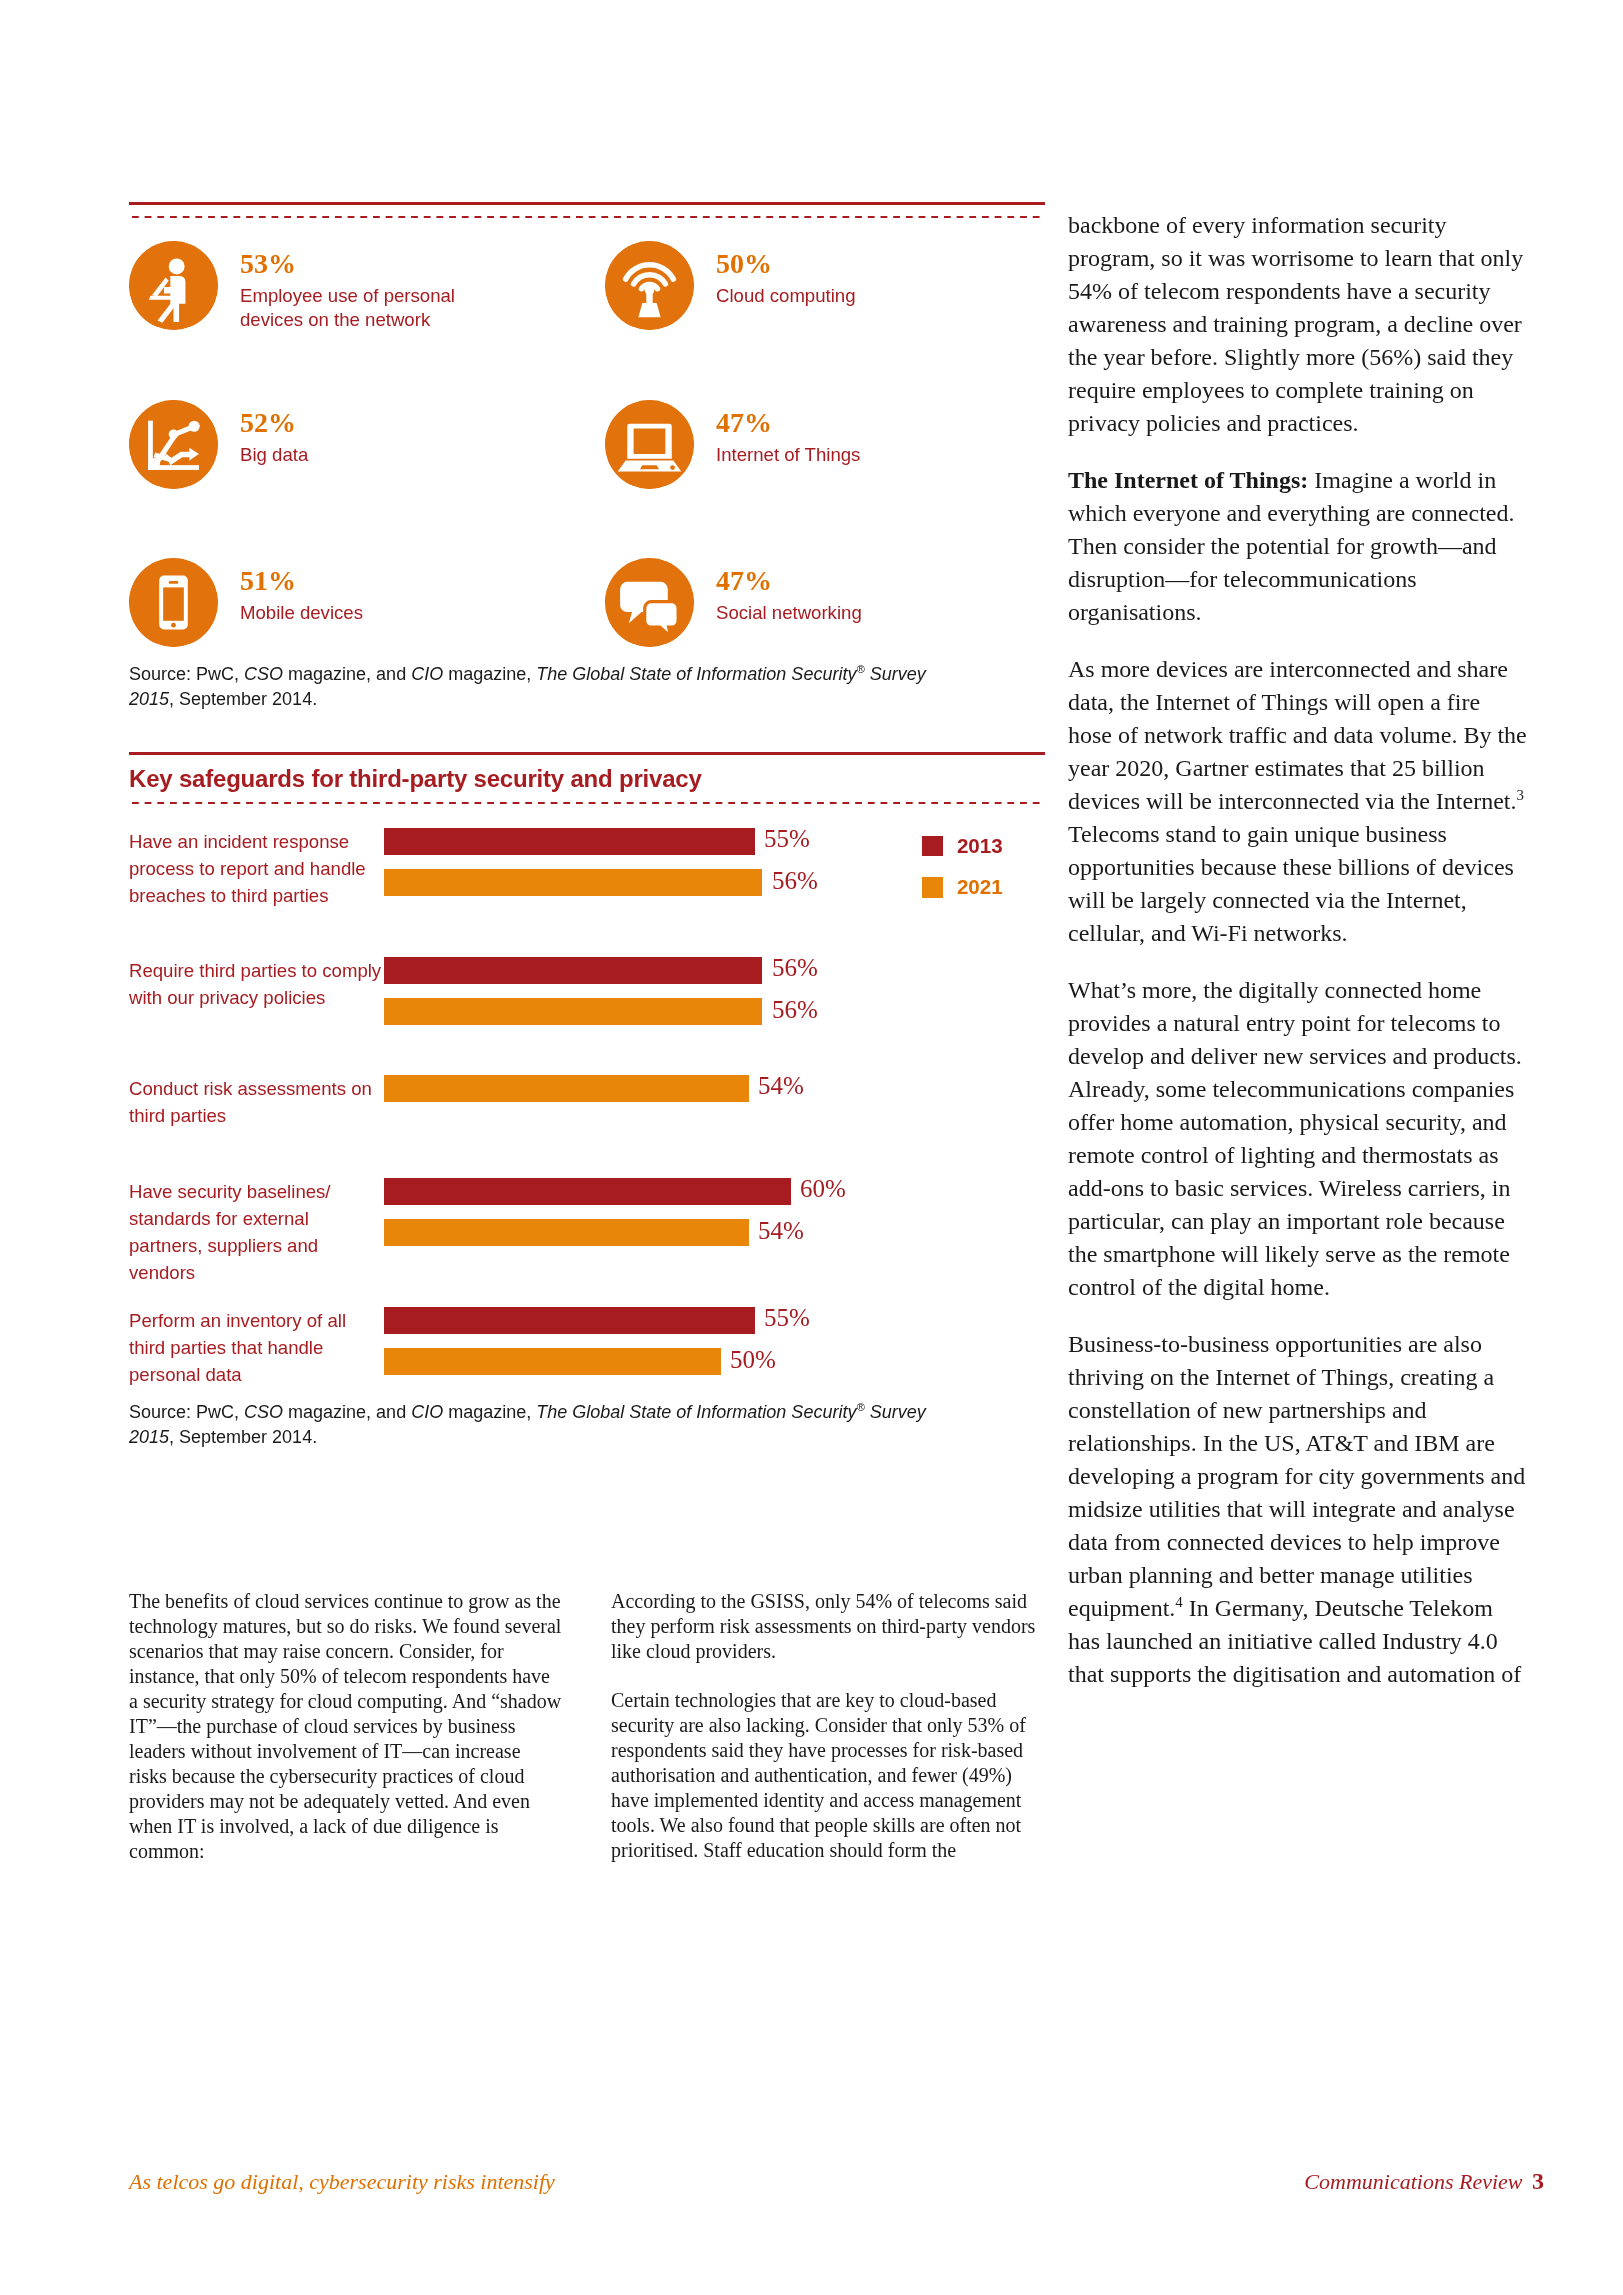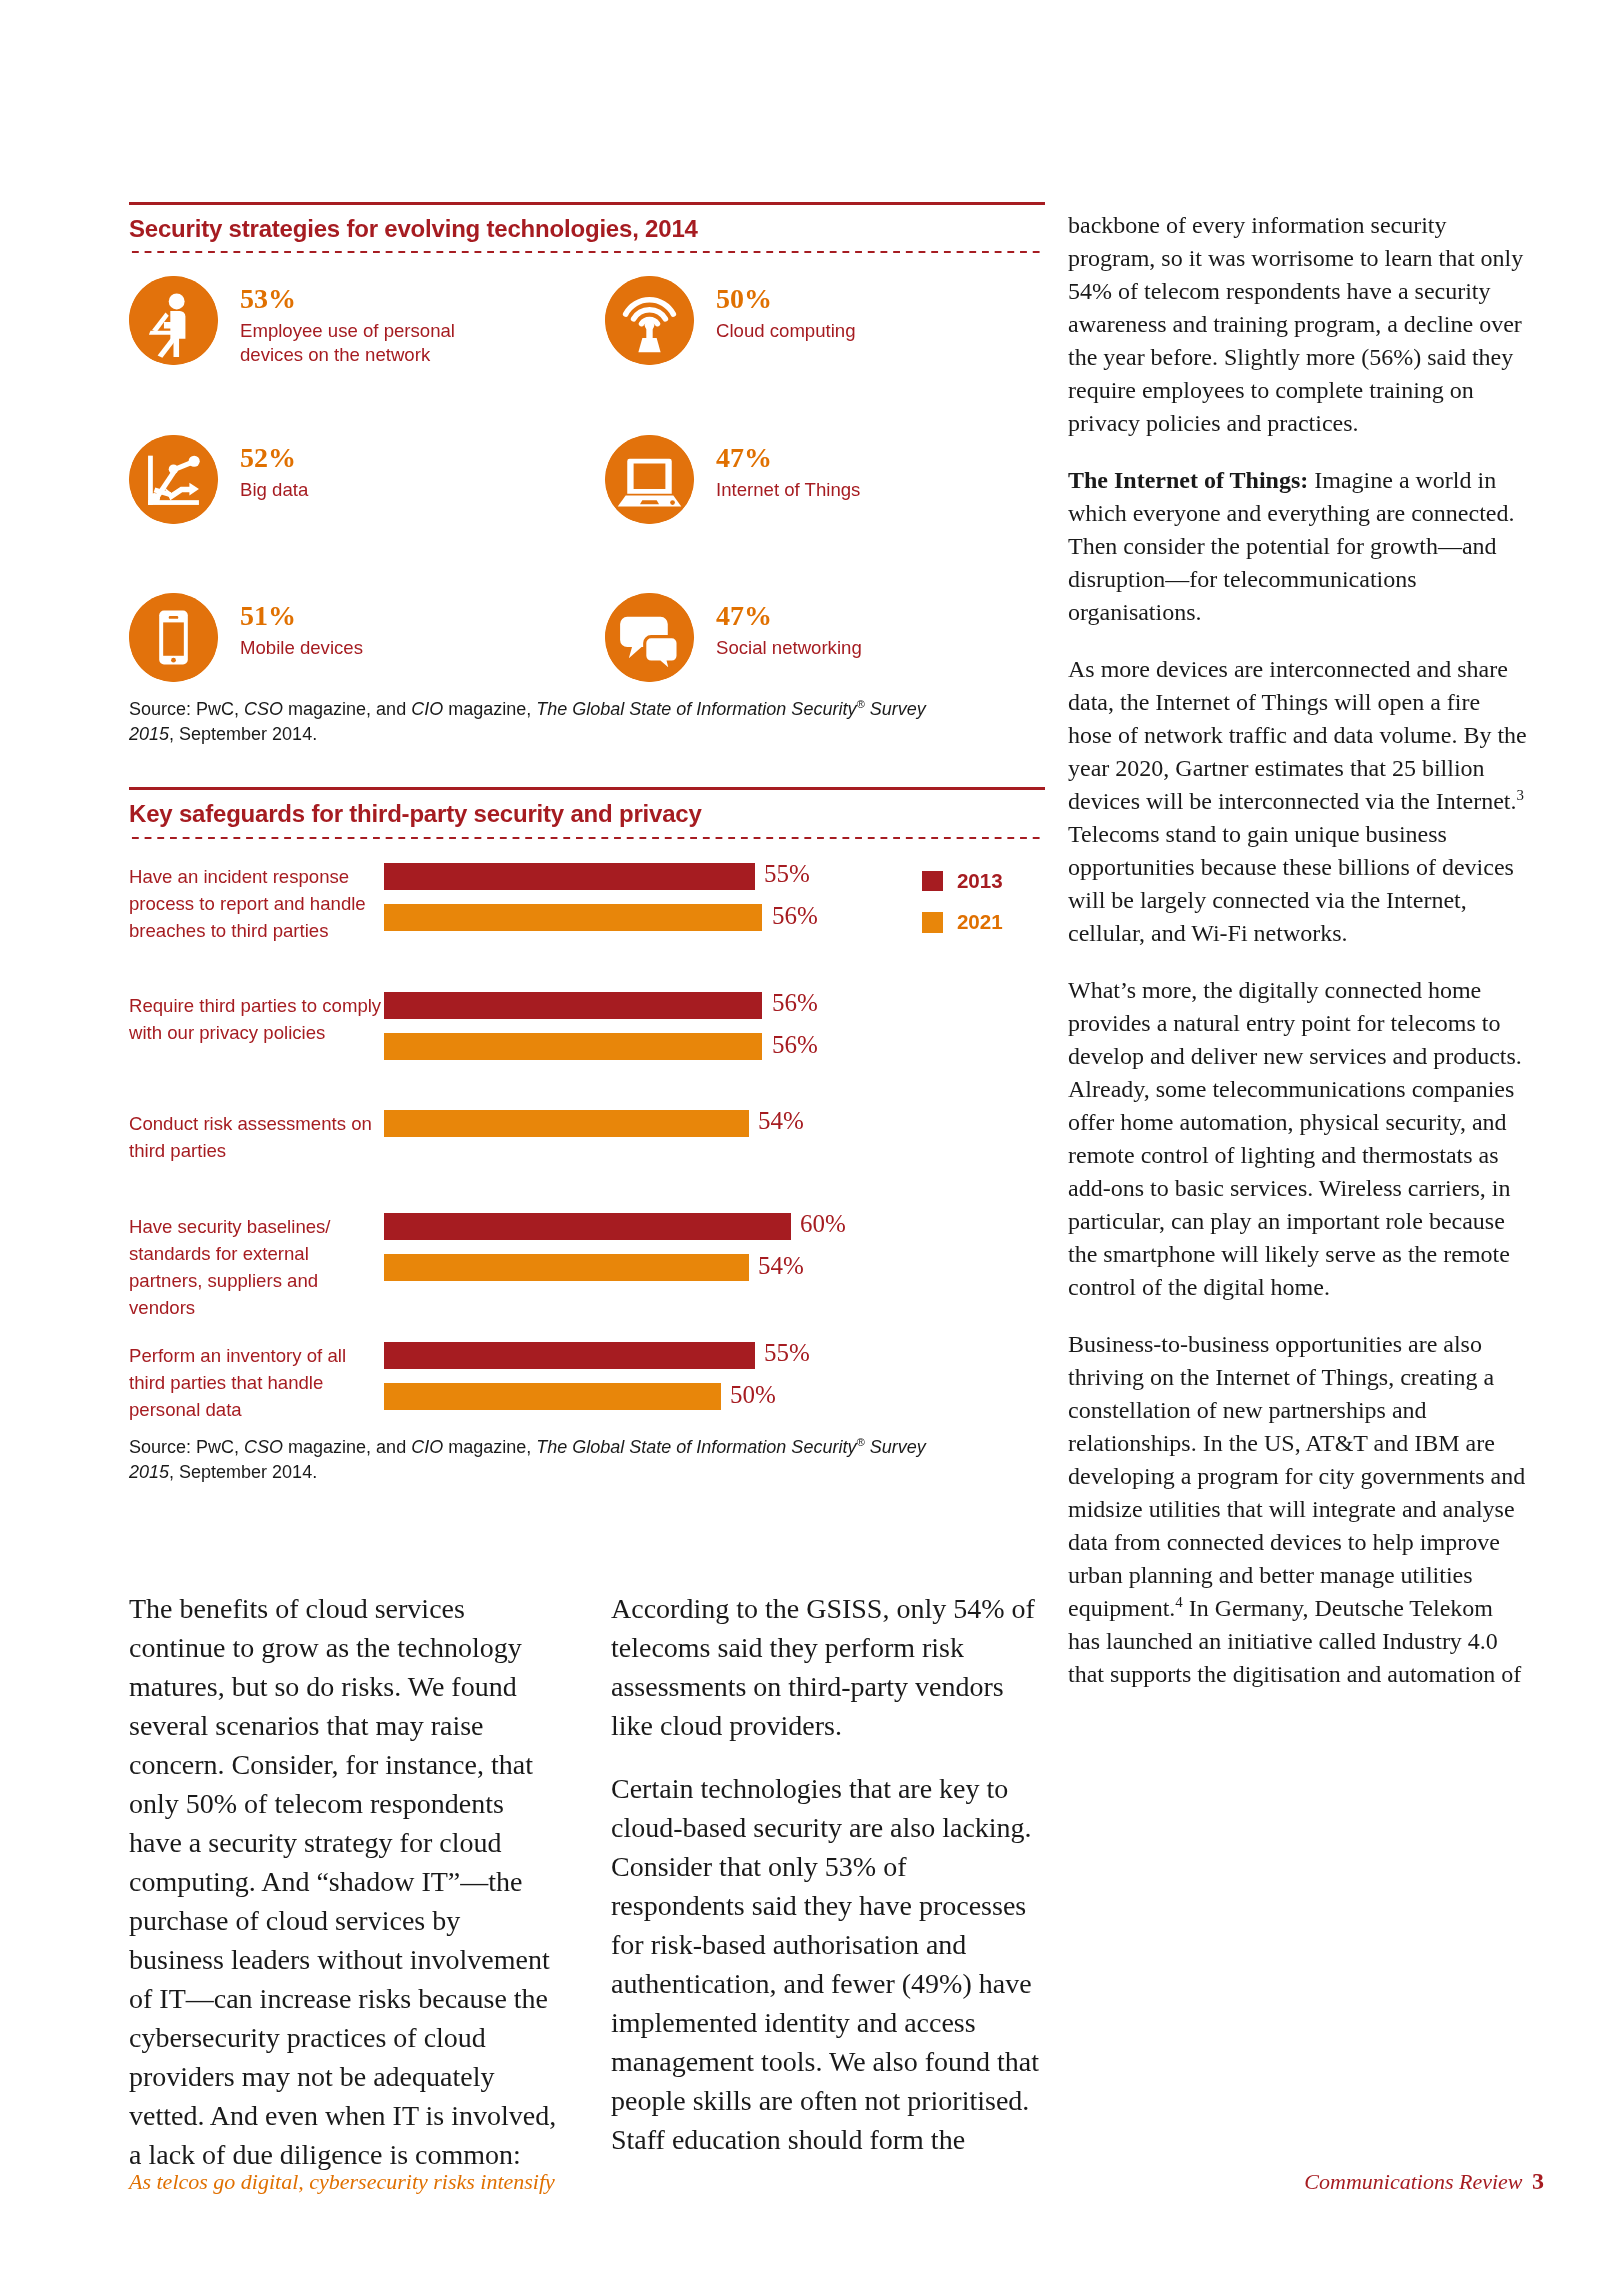--- a/index.html
+++ b/index.html
@@ -149,22 +149,22 @@
   
   .bottom-cols{
     position:absolute;
     left:129px; top:1589px;
     width:916px;
     display:flex;
     gap:49px;
   }
   .bcol{
     width:433px;
-    font-size:28px;
-    line-height:39px;
+    font-size:20px;
+    line-height:25px;
     color:#1a1a1a;
   }
   .bcol p{margin:0 0 24px 0;}
   .bcol p:last-child{margin-bottom:0;}
 
   
   .footer{
     position:absolute;
     left:129px; top:2168px;
     width:1415px;
@@ -185,21 +185,20 @@
   .foot-right .pg{font-style:normal;font-weight:bold;margin-left:9.5px;font-size:24px;}
 </style>
 </head>
 <body>
 
 <div class="page">
 
   <div class="left-col">
 
     <div class="panel-head">
-      <div class="panel-title">Security strategies for evolving technologies, 2014</div>
       <div class="dotted-rule"></div>
     </div>
 
     <div class="info-grid">
 
       <div class="info-item" style="left:0px;top:0px;">
         <div class="circle">
           <svg viewBox="0 0 112 112" xmlns="http://www.w3.org/2000/svg">
             <circle cx="56" cy="56" r="56" fill="#e2720c"></circle>
             <g fill="#ffffff">

